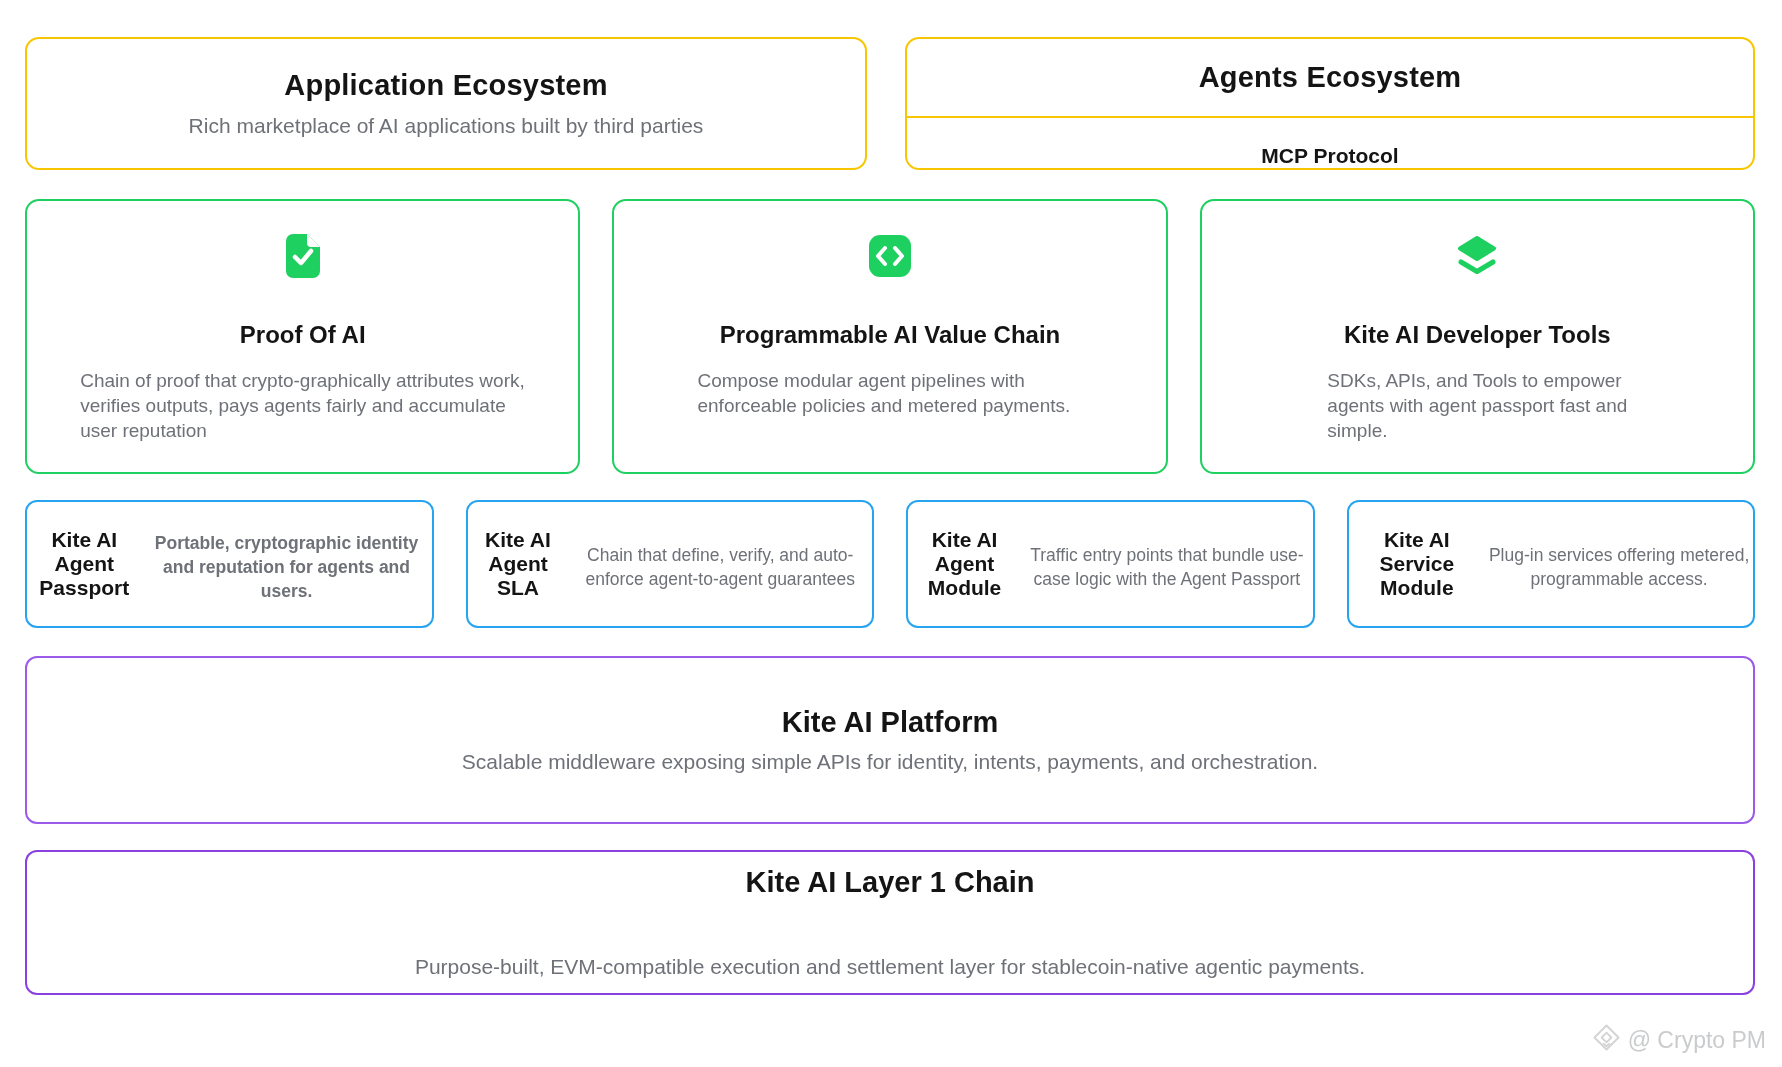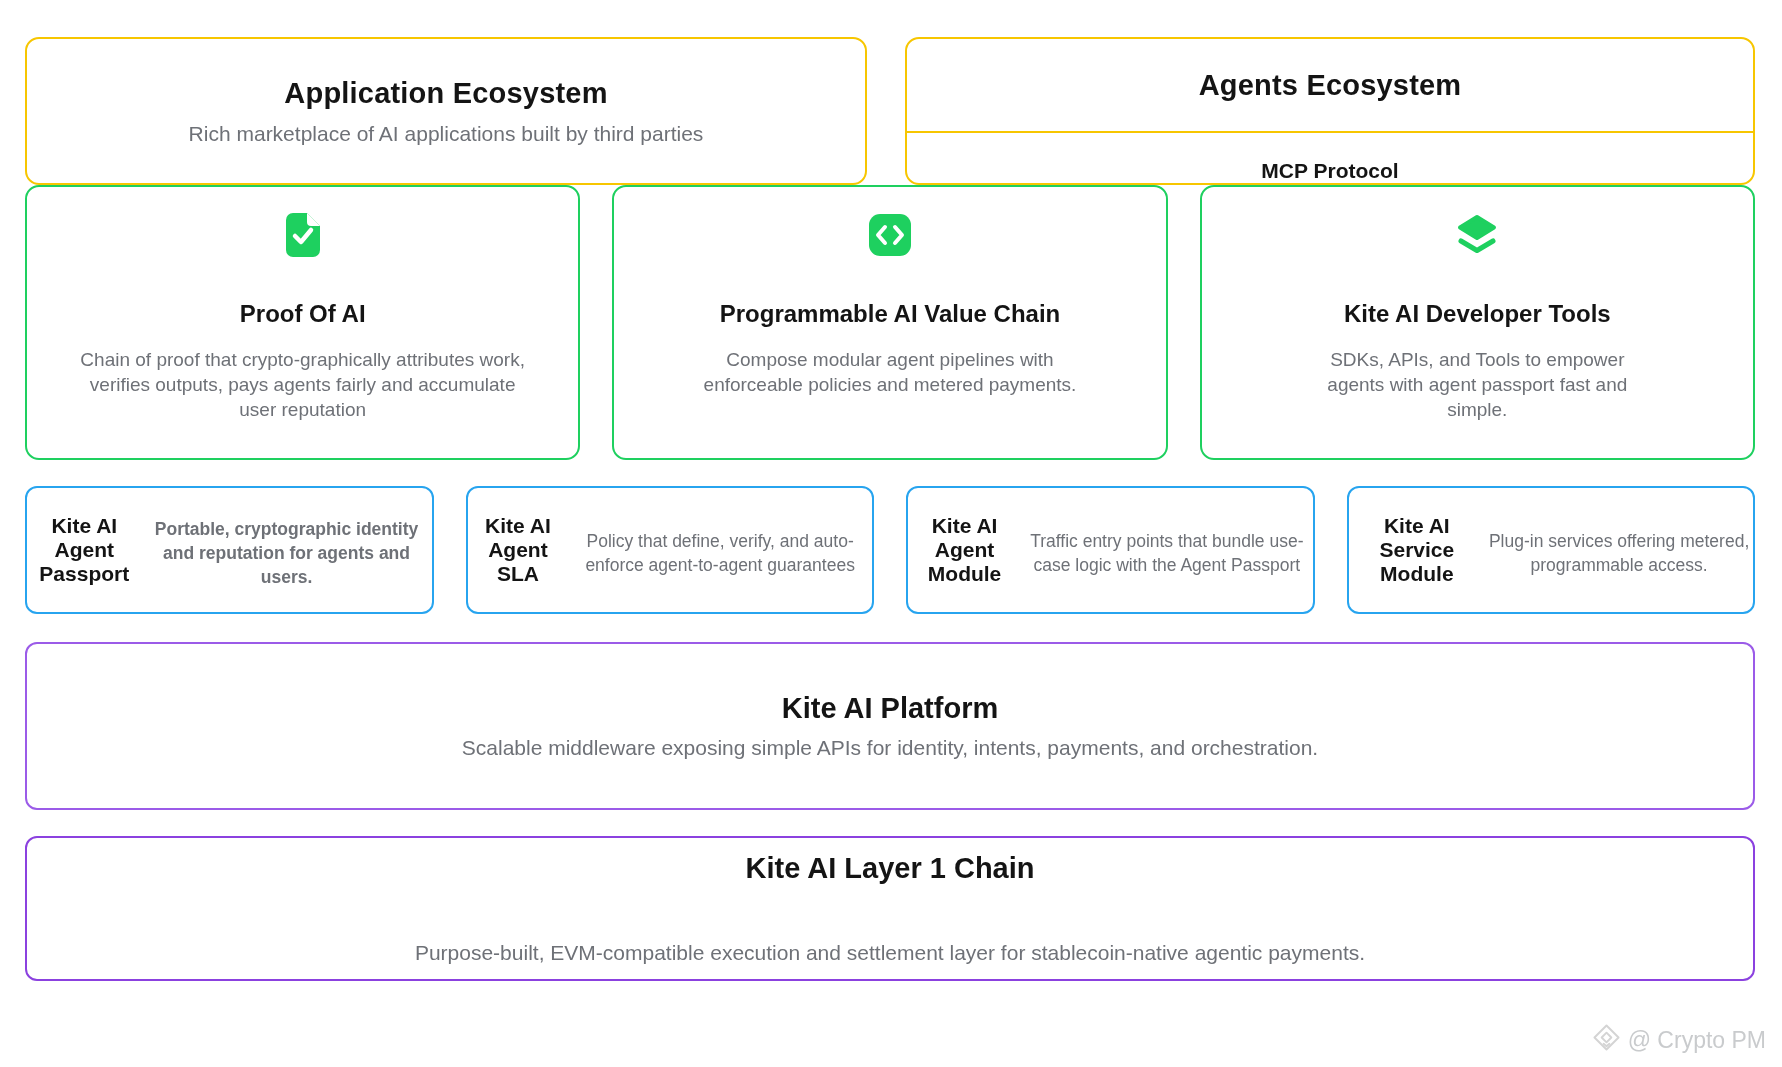--- a/index.html
+++ b/index.html
@@ -17,39 +17,39 @@
   .canvas{
     position:relative;
     width:1782px;height:1067px;
     background:#ffffff;
     font-family:"Liberation Sans", sans-serif;
     color:var(--ink);
     overflow:hidden;
   }
   .stack{position:absolute;left:25px;top:37px;width:1730px;}
   .row{display:grid;}
-  .row-top{grid-template-columns:842px 850px;justify-content:space-between;height:148px;gap:14px;}
+  .row-top{grid-template-columns:842px 850px;justify-content:space-between;height:133px;margin-bottom:29px;gap:14px;}
   .row-features{grid-template-columns:repeat(3,1fr);gap:32px;height:275px;margin-bottom:26px;}
   .row-modules{grid-template-columns:repeat(4,1fr);gap:32px;height:128px;margin-bottom:28px;}
   .card{background:#fff;border:2px solid;border-radius:14px;}
   .b-yellow{border-color:var(--yellow);}
   .b-green{border-color:var(--green);}
   .b-blue{border-color:var(--blue);border-radius:12px;}
   .b-purple1{border-color:var(--purple-platform);border-radius:12px;}
   .b-purple2{border-color:var(--purple-chain);border-radius:12px;gap:45px;}
   .center-col{display:flex;flex-direction:column;align-items:center;justify-content:center;text-align:center;}
   .h1{font-size:29px;font-weight:700;letter-spacing:.2px;}
   .sub{font-size:21px;color:var(--muted);margin-top:12px;}
   
   .agents-card{display:flex;flex-direction:column;}
   .agents-top{flex:1;display:flex;align-items:center;justify-content:center;border-radius:16px;}
   .agents-divider{border-top:2px solid var(--yellow);height:0;}
   .agents-bottom{height:50px;display:flex;align-items:flex-end;justify-content:center;font-size:21px;font-weight:700;}
   
-  .feature-card{display:flex;flex-direction:column;align-items:center;text-align:center;padding-top:25px;}
+  .feature-card{display:flex;flex-direction:column;align-items:center;padding-top:32px;}
   .feature-icon{height:46px;display:flex;align-items:center;justify-content:center;}
   .feature-title{font-size:24px;font-weight:700;margin-top:42px;}
   .feature-desc{font-size:19px;color:var(--muted);line-height:1.32;margin-top:19px;}
   .fd-1{max-width:445px;}
   .fd-2{max-width:385px;}
   .fd-3{max-width:300px;}
   
   .module-card{display:flex;flex-direction:row;align-items:center;justify-content:center;text-align:center;}
   .module-title{font-size:21px;font-weight:700;}
   .module-desc{font-size:17.5px;color:var(--muted);line-height:1.38;margin-top:6px;}
@@ -125,21 +125,21 @@
       </div>
     </div>
 
     <div class="row row-modules">
       <div class="card b-blue module-card">
         <div class="module-title">Kite AI Agent Passport</div>
         <div class="module-desc md-1">Portable, cryptographic identity and reputation for agents and users.</div>
       </div>
       <div class="card b-blue module-card">
         <div class="module-title">Kite AI Agent SLA</div>
-        <div class="module-desc md-2">Policy that define, verify, and auto-enforce agent-to-agent guarantees</div>
+        <div class="module-desc md-2">Chain that define, verify, and auto-enforce agent-to-agent guarantees</div>
       </div>
       <div class="card b-blue module-card">
         <div class="module-title">Kite AI Agent Module</div>
         <div class="module-desc md-3">Traffic entry points that bundle use-case logic with the Agent Passport</div>
       </div>
       <div class="card b-blue module-card">
         <div class="module-title">Kite AI Service Module</div>
         <div class="module-desc md-4">Plug-in services offering metered, programmable access.</div>
       </div>
     </div>

